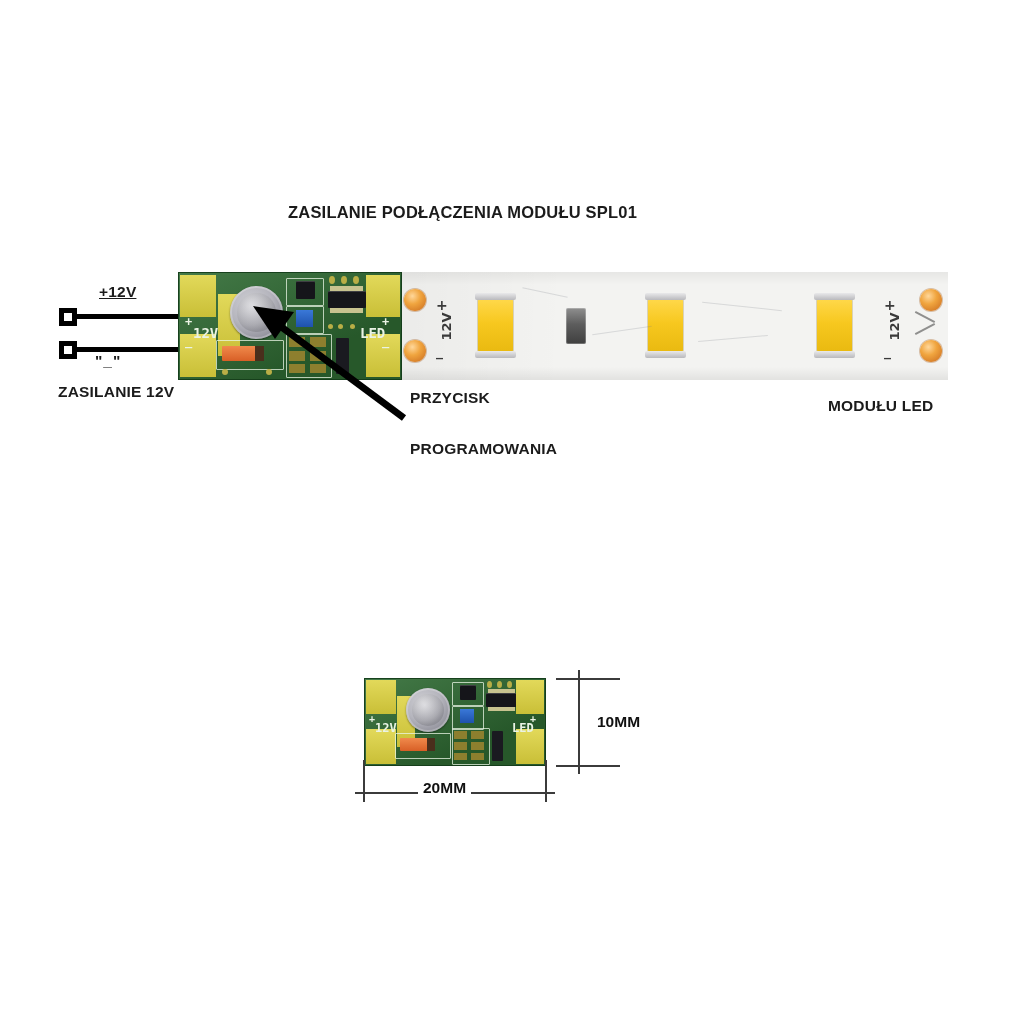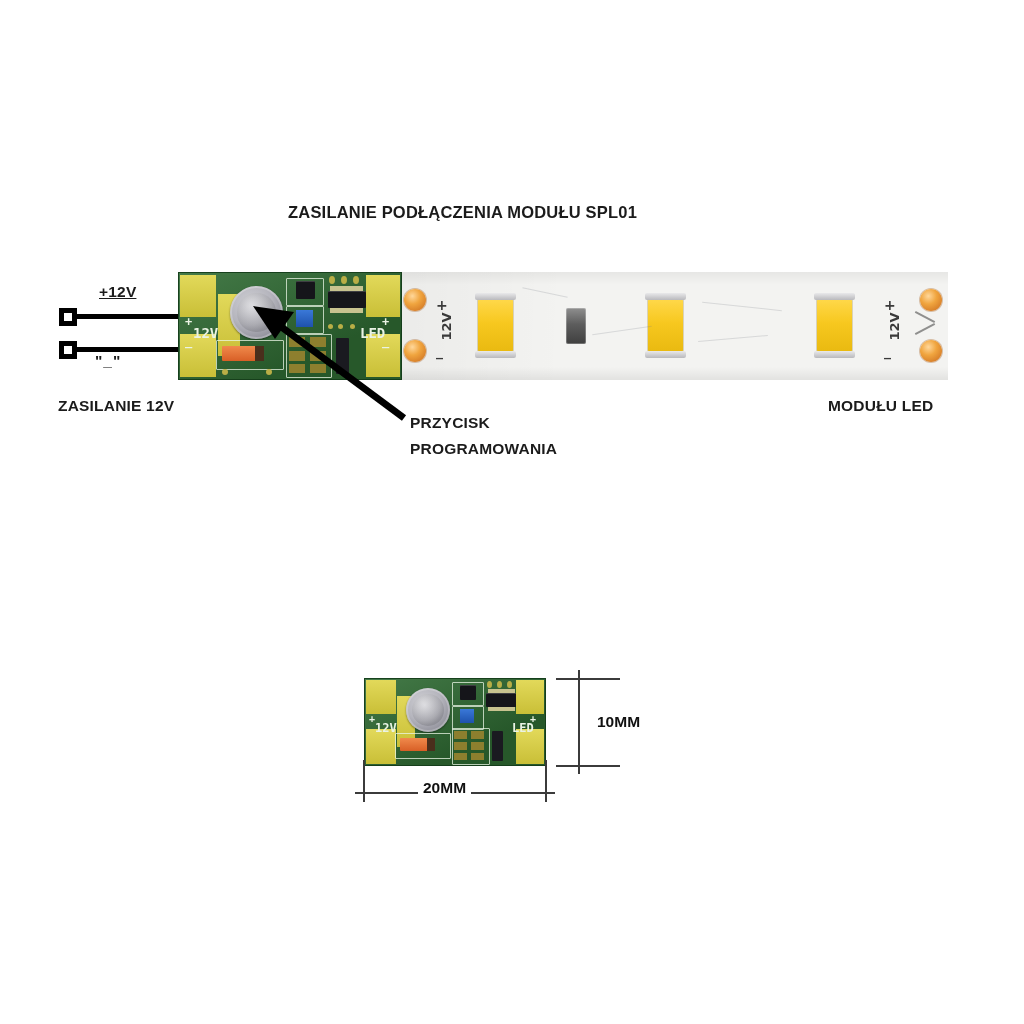--- a/index.html
+++ b/index.html
@@ -127,21 +127,21 @@
     </div>
   <div class="abs wire" style="left:74px;top:314px;width:118px;"></div>
 
   <div class="abs term" style="left:59px;top:341px;">
       <i></i>
     </div>
   <div class="abs wire" style="left:74px;top:347px;width:118px;"></div>
 
   <div class="abs cap" style="left:95px;top:352px;letter-spacing:1px;">"_"</div>
 
-  <div class="abs cap" style="left:58px;top:397px;">ZASILANIE 12V</div>
+  <div class="abs cap" style="left:58px;top:383px;">ZASILANIE 12V</div>
 </div>
 
 <div class="abs pcb" style="left:178px;top:272px;width:224px;height:108px;">
 
   <div class="pad" style="left:2px;top:3px;width:36px;height:42px;"></div>
   <div class="pad" style="left:2px;top:62px;width:36px;height:43px;"></div>
   <div class="pad" style="left:40px;top:22px;width:22px;height:62px;"></div>
 
   <div class="silk" style="left:7px;top:44px;font-size:12px;">+</div>
   <div class="silk" style="left:15px;top:54px;font-size:14px;">12V</div>
@@ -227,21 +227,21 @@
   <div class="crack" style="left:512px;top:56px;width:22px;height:2px;transform:rotate(-28deg);background:rgba(60,60,60,.55);"></div>
 </div>
 
 <div class="abs cap" style="left:828px;top:397px;">MODUŁU LED</div>
 
 <svg class="abs" id="arrow-callout" viewBox="0 0 1024 1024">
   <line x1="404" y1="418" x2="268" y2="317" stroke="#000" stroke-width="7" stroke-linecap="butt"></line>
   <polygon points="253,306 294,312 275,339" fill="#000"></polygon>
 </svg>
 
-<div class="abs cap" style="left:410px;top:414px;">PRZYCISK</div>
+<div class="abs cap" style="left:410px;top:389px;">PRZYCISK</div>
 <div class="abs cap" style="left:410px;top:440px;">PROGRAMOWANIA</div>
 
 <div class="abs pcb" style="left:364px;top:678px;width:182px;height:88px;">
 
   <div class="pad" style="left:2px;top:2px;width:30px;height:34px;"></div>
   <div class="pad" style="left:2px;top:51px;width:30px;height:35px;"></div>
   <div class="pad" style="left:33px;top:18px;width:18px;height:51px;"></div>
 
   <div class="silk" style="left:5px;top:36px;font-size:10px;">+</div>
   <div class="silk" style="left:11px;top:44px;font-size:12px;">12V</div>

